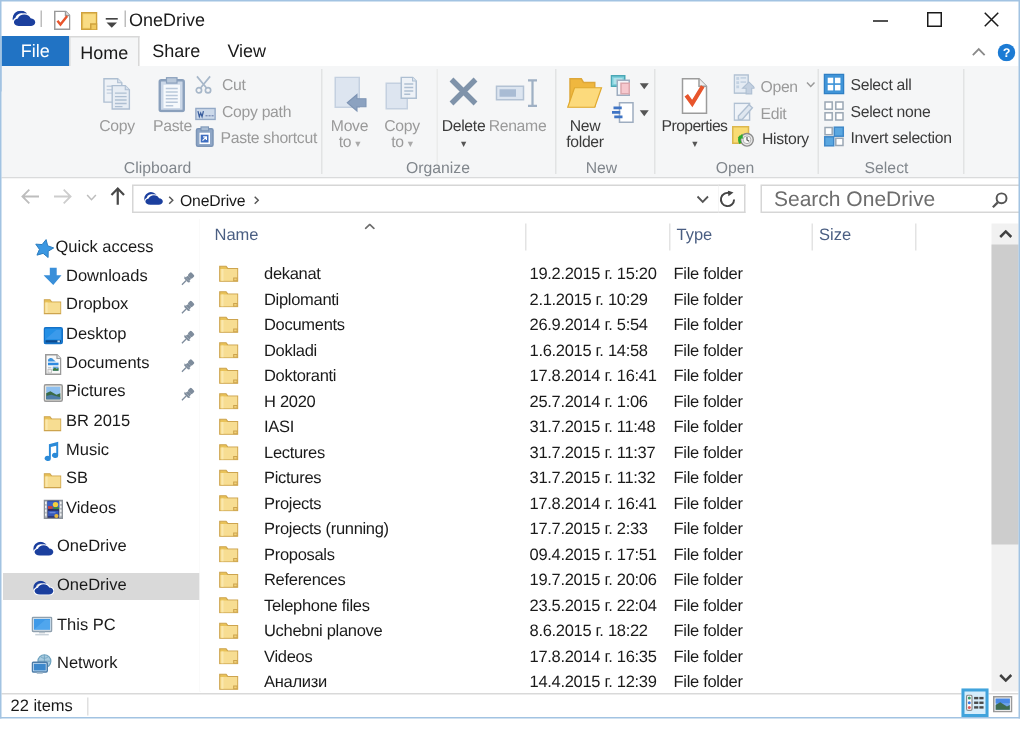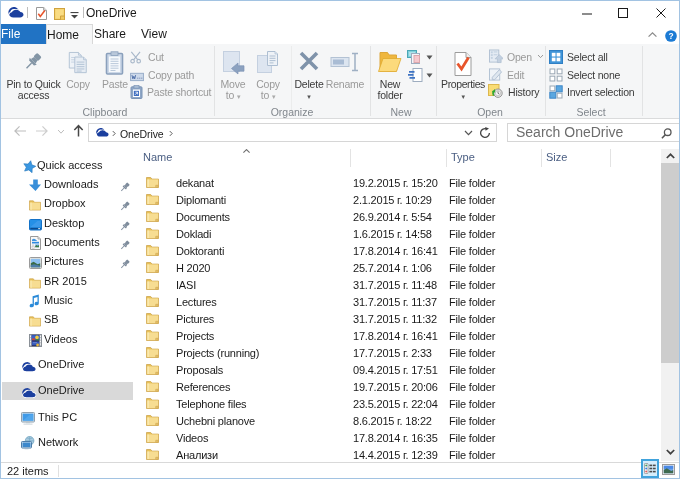--- a/index.html
+++ b/index.html
@@ -6,22 +6,22 @@
 .abs{position:absolute}
 #win{position:absolute;left:0;top:0;width:680px;height:479px;background:#fff}
 .wb{position:absolute;background:#a2c3e2}
 
 #titlebar{position:absolute;left:1px;top:1px;width:678px;height:23px;background:#fff}
 .tb-sep{position:absolute;top:6px;width:1px;height:11px;background:#bdbdbd}
 #title-text{position:absolute;left:85px;top:5px;font-size:12px;color:#1a1a1a}
 .capbtn{position:absolute;top:0;width:36px;height:23px;color:#1a1a1a;text-align:center}
 
 #tabrow{position:absolute;left:1px;top:24px;width:678px;height:20px;background:#fff}
-#filetab{position:absolute;left:0px;top:0;width:45px;height:37px;background:#2173c4;color:#fff;font-size:12px;text-align:left;line-height:20px}
-.tab{position:absolute;top:0;height:20px;font-size:12px;color:#1a1a1a;text-align:left;line-height:20px}
+#filetab{position:absolute;left:0px;top:0;width:45px;height:37px;background:#2173c4;color:#fff;font-size:12px;text-align:center;line-height:20px}
+.tab{position:absolute;top:0;height:20px;font-size:12px;color:#1a1a1a;text-align:center;line-height:20px}
 #hometab{left:45px;width:47px;background:#f5f6f7;border:1px solid #d8d8d8;border-bottom:none}
 #sharetab{left:93px;width:47px}
 #viewtab{left:140px;width:47px}
 
 #ribbon{position:absolute;left:1px;top:44px;width:678px;height:75px;background:#f5f6f7;border-bottom:1px solid #dadbdc}
 .gsep{position:absolute;top:2px;width:1px;height:70px;background:#e2e3e4}
 .glabel{position:absolute;top:62px;font-size:10.5px;color:#80868c;text-align:center;width:80px}
 .bb{position:absolute;top:0;height:74px;text-align:center;font-size:10.5px;color:#3b3b3b;letter-spacing:-0.2px}
 .bb svg{position:absolute;top:7px;left:50%;transform:translateX(-50%)}
 .bb .lbl{position:absolute;top:35px;width:100%;line-height:11px}
@@ -93,31 +93,20 @@
 
 <div id="tabrow">
   <div id="filetab">File</div>
   <div class="tab" id="hometab">Home</div>
   <div class="tab" id="sharetab">Share</div>
   <div class="tab" id="viewtab">View</div>
 </div>
 
 <div id="ribbon">
 
-  <div class="bb" style="left:1px;width:63px">
-    <svg width="22" height="22" viewBox="0 0 22 22">
-          <g fill="#8395a5" transform="rotate(45 11 9.5)">
-            <rect x="7.8" y="1.8" width="6.4" height="5.4" rx="1.4"></rect>
-            <path d="M8.6 7 h4.8 l0.9 3.6 h-6.6z"></path>
-            <path d="M6 10.6 h10 l-1.6 2.4 h-6.8z"></path>
-            <rect x="10.4" y="13" width="1.4" height="7.2"></rect>
-          </g>
-        </svg>
-    <div class="lbl">Pin to Quick<br>access</div>
-  </div>
   <div class="bb" style="left:57px;width:40px;color:#9a9a9a">
     <svg width="22" height="24" viewBox="0 0 24 26">
           <path d="M2.5 1.5 h10 l3 3 V18.5 h-13z" fill="#eef2f7" stroke="#aebfd2"></path>
           <path d="M12.5 1.5 v3 h3" fill="#dde6f0" stroke="#aebfd2" stroke-width="0.8"></path>
           <g stroke="#c3d0e0">
             <line x1="4.5" y1="7" x2="13" y2="7"></line>
             <line x1="4.5" y1="9.5" x2="13" y2="9.5"></line>
             <line x1="4.5" y1="12" x2="13" y2="12"></line>
           </g>
           <path d="M8.5 6.5 h9.5 l3 3 V23.5 h-12.5z" fill="#e7edf4" stroke="#aebfd2"></path>

